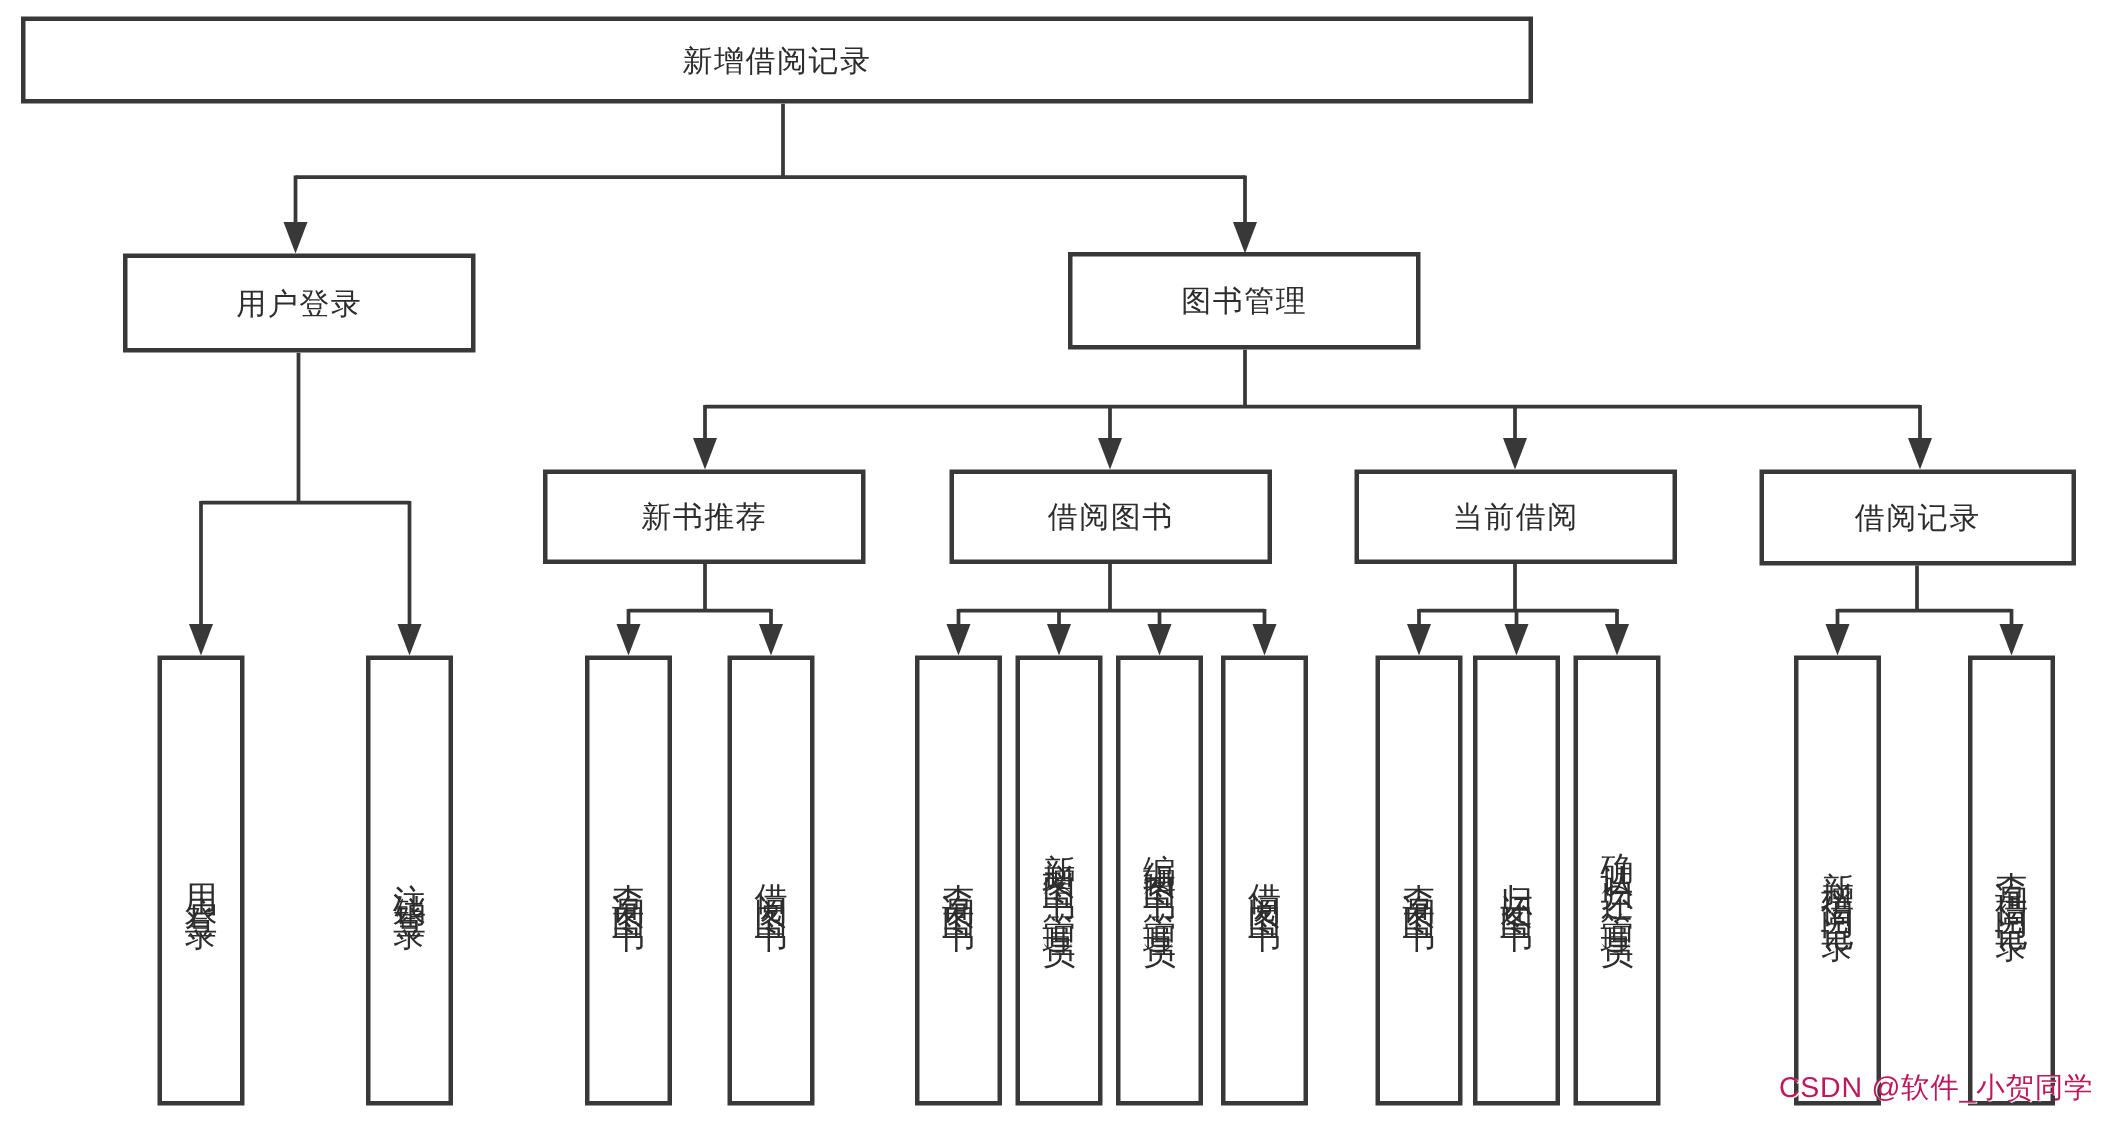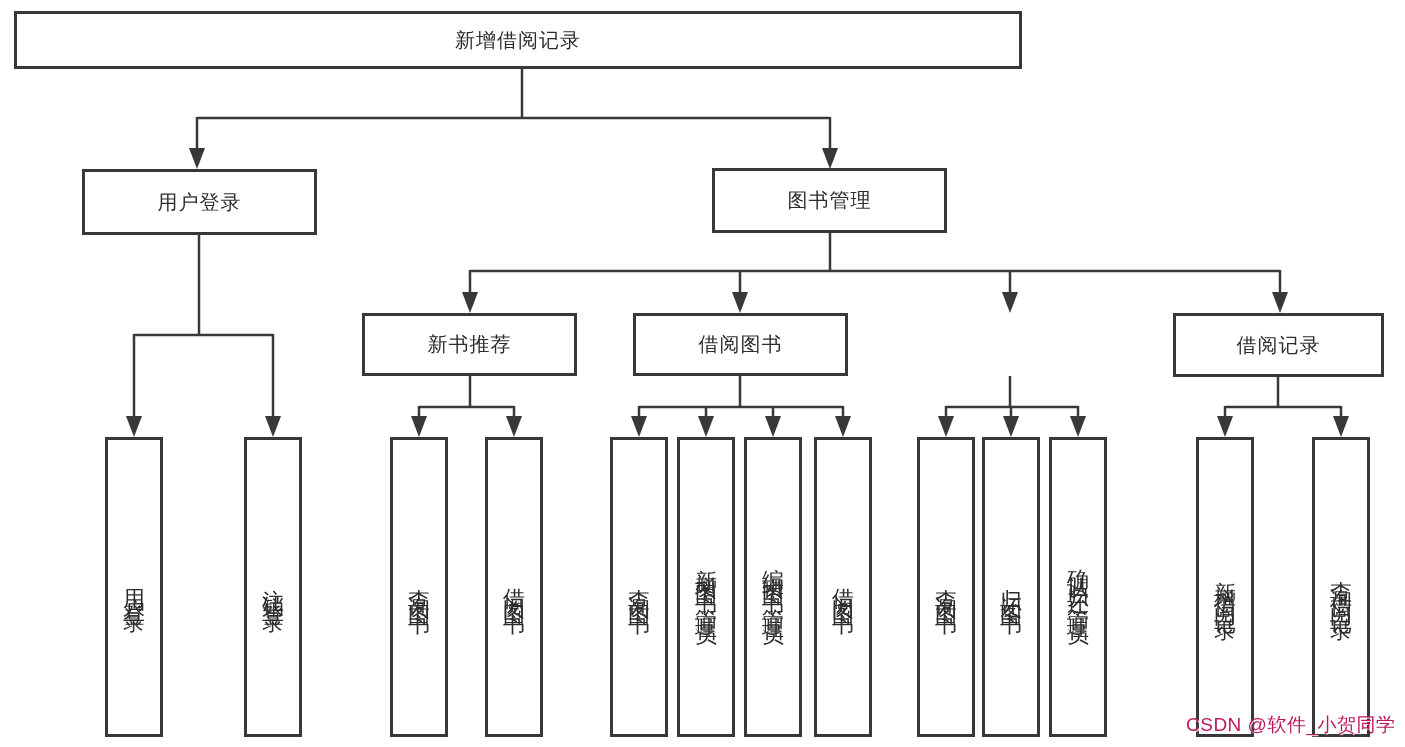--- a/index.html
+++ b/index.html
@@ -134,20 +134,23 @@
   <div class="box" style="left:712px; top:168px; width:235px; height:65px;">
     <span class="hlabel">图书管理</span>
   </div>
 
   <div class="box" style="left:362px; top:313px; width:215px; height:63px;text-align:right;">
     <span class="hlabel">新书推荐</span>
   </div>
   <div class="box" style="left:633px; top:313px; width:215px; height:63px;">
     <span class="hlabel">借阅图书</span>
   </div>
+  <div class="box" style="left:903px; top:313px; width:215px; height:63px;">
+    <span class="hlabel">当前借阅</span>
+  </div>
   <div class="box" style="left:1173px; top:313px; width:211px; height:64px;">
     <span class="hlabel">借阅记录</span>
   </div>
 
   <div class="box vbox" style="left:105px; top:437px; width:58px; height:300px;">
     <span>用户登录</span>
   </div>
   <div class="box vbox" style="left:244px; top:437px; width:58px; height:300px;">
     <span>注销登录</span>
   </div>

